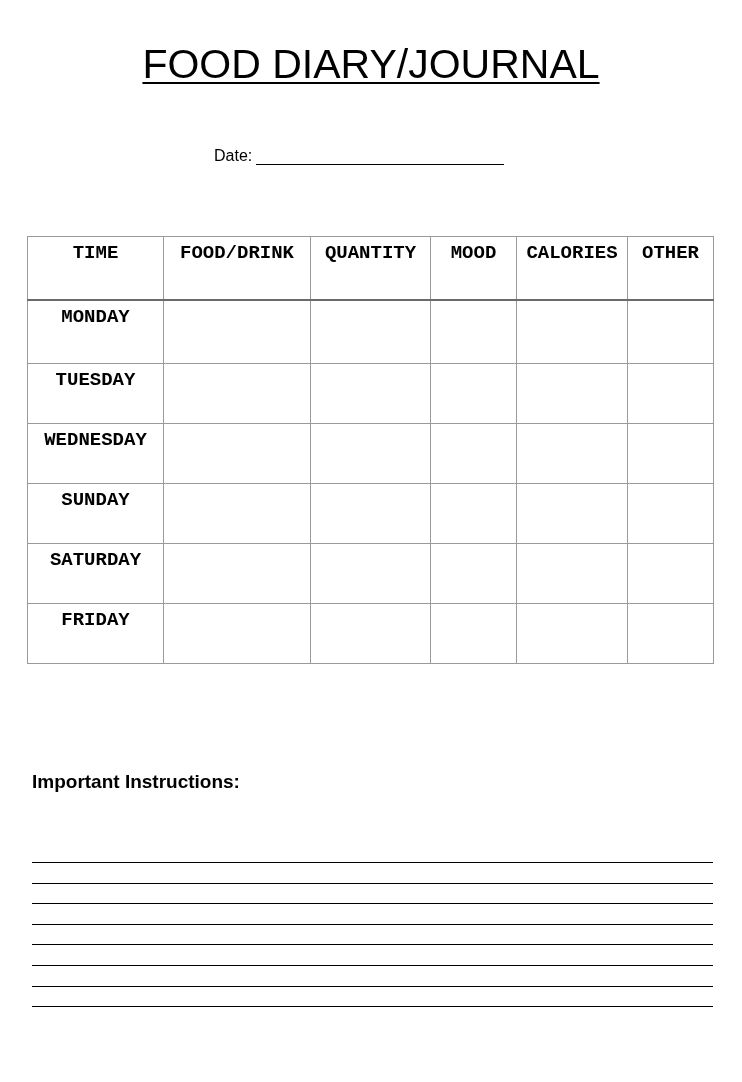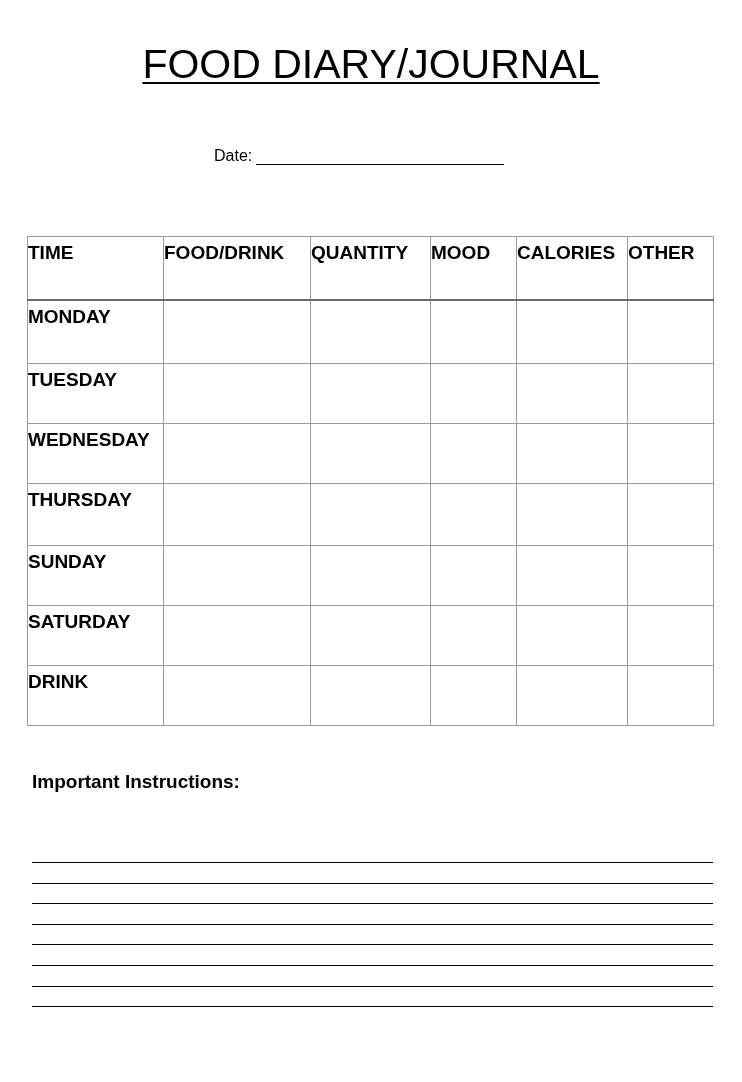--- a/index.html
+++ b/index.html
@@ -52,22 +52,22 @@
     position: absolute;
     left: 27px;
     top: 236px;
     border-collapse: collapse;
     table-layout: fixed;
   }
   table.diary td, table.diary th {
     border: 1px solid #9a9a9a;
     padding: 0;
     vertical-align: top;
-    text-align: left;
-    font-family: Liberation Sans, sans-serif;
+    text-align: center;
+    font-family: Liberation Mono, monospace;
     font-weight: bold;
     font-size: 19px;
   }
   table.diary th {
     height: 63px;
     line-height: 20px;
     padding-top: 6px;
     box-sizing: border-box;
     border-bottom: 2px solid #6a6a6a;
   }
@@ -143,46 +143,38 @@
         <td></td>
       </tr>
       <tr style="height: 60px;">
         <td class="day">WEDNESDAY</td>
         <td></td>
         <td></td>
         <td></td>
         <td></td>
         <td></td>
       </tr>
-      <tr style="height: 62px;">
-        <td class="day">THURSDAY</td>
-        <td></td>
-        <td></td>
-        <td></td>
-        <td></td>
-        <td></td>
-      </tr>
       <tr style="height: 60px;">
         <td class="day">SUNDAY</td>
         <td></td>
         <td></td>
         <td></td>
         <td></td>
         <td></td>
       </tr>
       <tr style="height: 60px;">
         <td class="day">SATURDAY</td>
         <td></td>
         <td></td>
         <td></td>
         <td></td>
         <td></td>
       </tr>
       <tr style="height: 60px;">
-        <td class="day">DRINK</td>
+        <td class="day">FRIDAY</td>
         <td></td>
         <td></td>
         <td></td>
         <td></td>
         <td></td>
       </tr>
     </tbody>
 </table>
 
 <div class="instructions-label">Important Instructions:</div>

